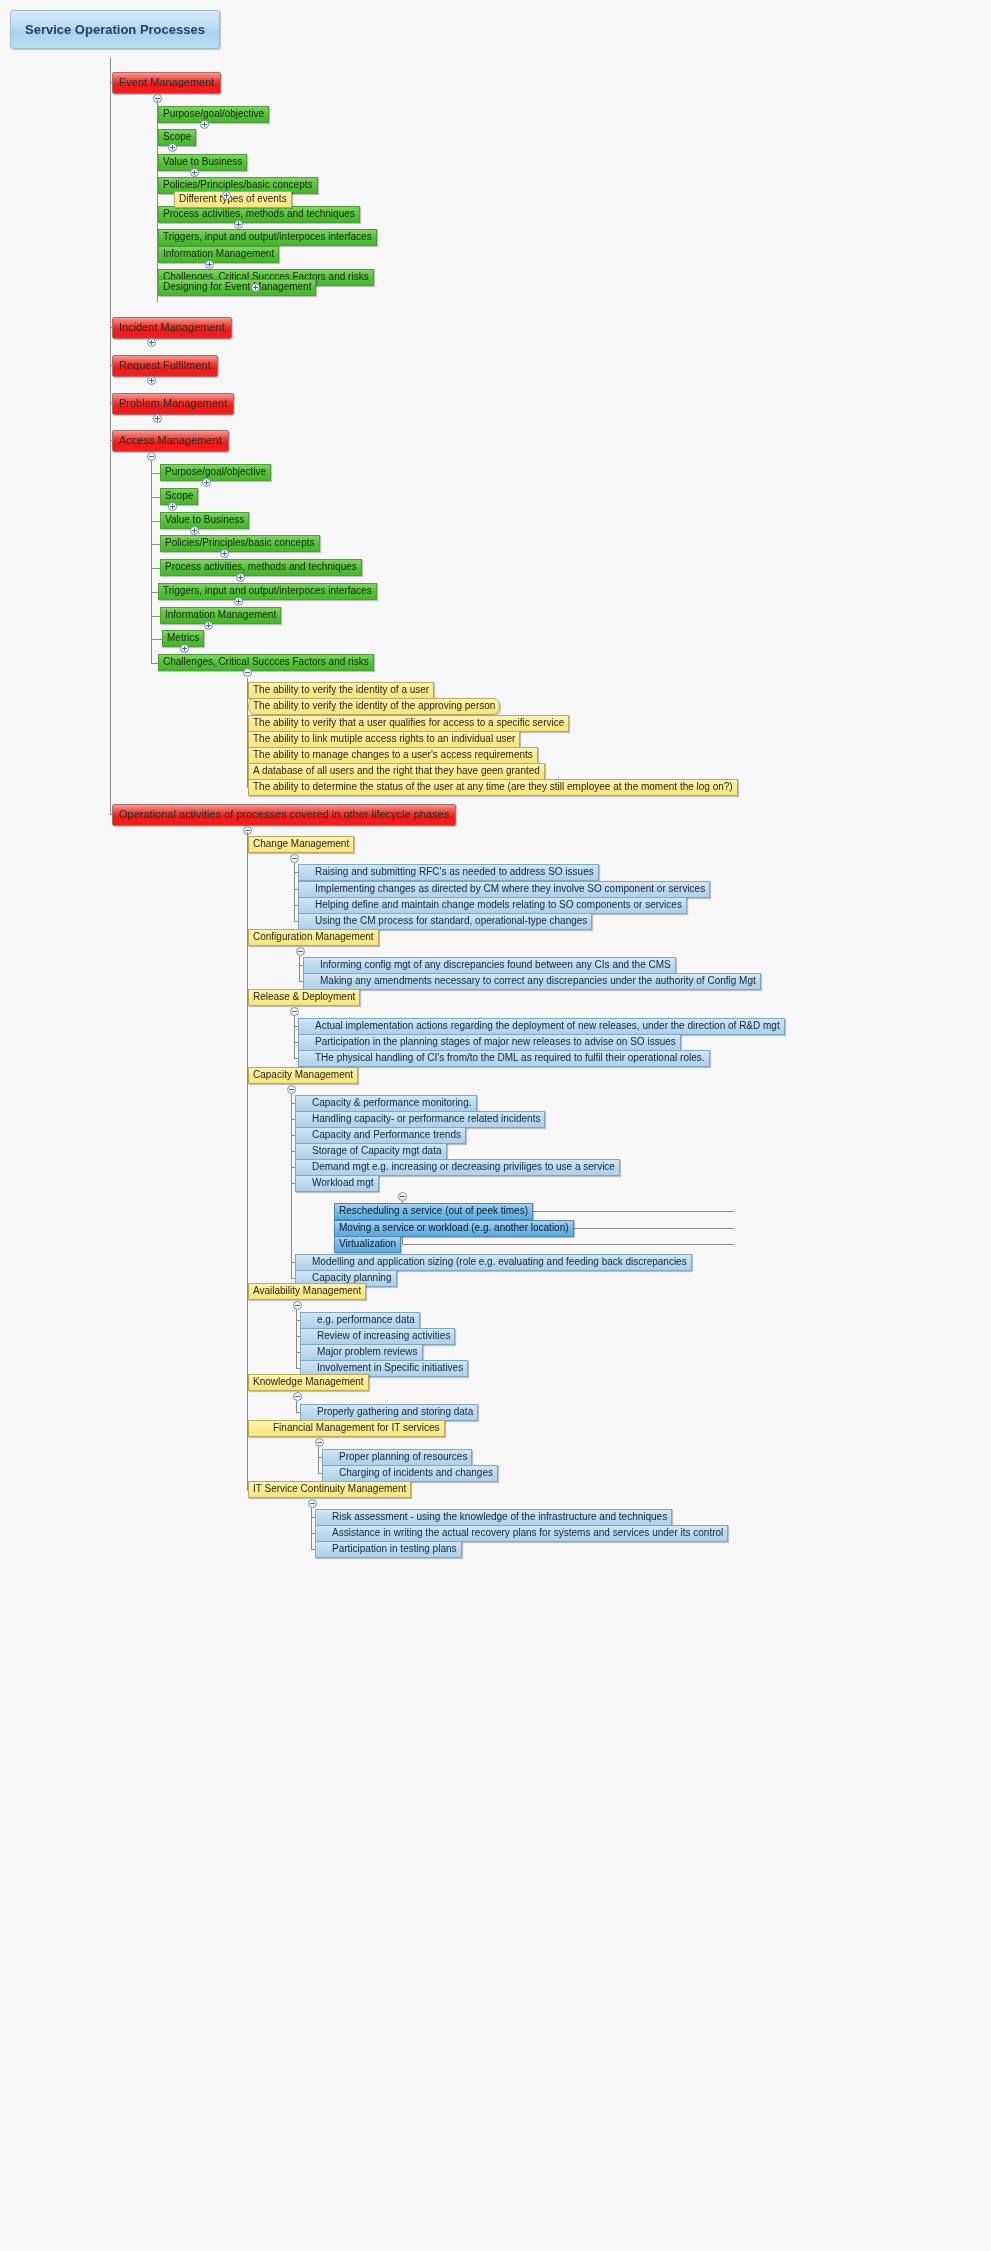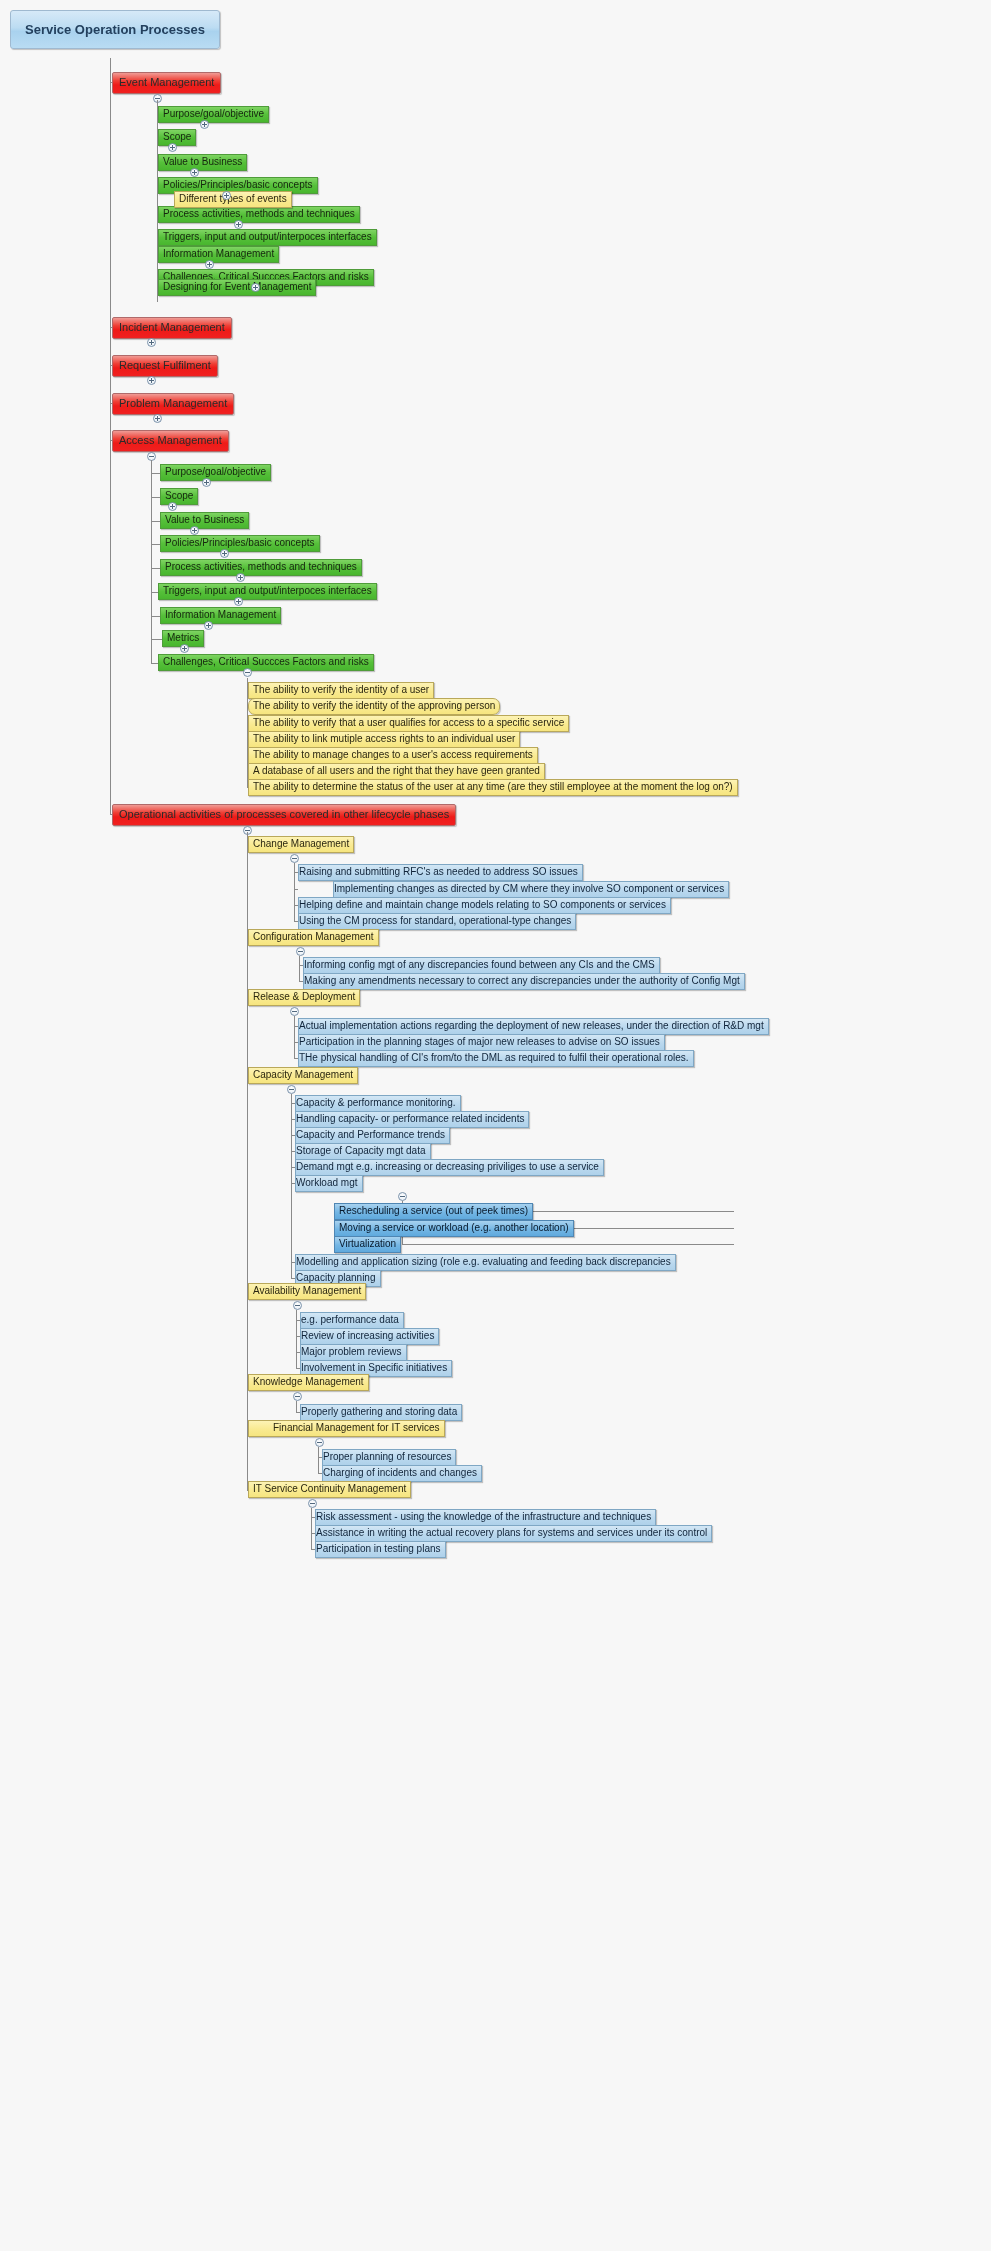--- a/index.html
+++ b/index.html
@@ -80,21 +80,21 @@
     color: #2b2710;
     padding: 2px 4px 3px 4px;
   }
 
   
   .n-blue {
     font-size: 10px;
     border: 1px solid #7fa7c4;
     background: linear-gradient(to bottom, #d3e7f5 0%, #bad8ee 55%, #aed1ea 100%);
     color: #10243a;
-    padding: 2px 4px 3px 0;
+    padding: 2px 4px 3px 16px;
   }
 
   
   .n-blue2 {
     font-size: 10px;
     border: 1px solid #4f86b3;
     background: linear-gradient(to bottom, #a8d2ef 0%, #74b6e4 55%, #5fa9dd 100%);
     color: #07192c;
     padding: 2px 4px 3px 4px;
   }
@@ -283,21 +283,21 @@
     <div class="vline" style="left: 247px; top: 832px; height: 658px;"></div>
     <div class="hline" style="left: 247px; top: 845px; width: 2px;"></div>
     <div class="node n-yellow" style="left: 248px; top: 836px;">Change Management</div>
     <div class="handle" style="left: 290px; top: 854px;">
       <i class="h"></i>
     </div>
     <div class="vline" style="left: 294px; top: 863px; height: 58px;"></div>
     <div class="hline" style="left: 294px; top: 872px; width: 4px;"></div>
     <div class="node n-blue" style="left: 298px; top: 864px;">Raising and submitting RFC's as needed to address SO issues</div>
     <div class="hline" style="left: 294px; top: 889px; width: 4px;"></div>
-    <div class="node n-blue" style="left: 298px; top: 881px; margin-left: 35px;">Implementing changes as directed by CM where they involve SO component or services</div>
+    <div class="node n-blue" style="left: 298px; top: 881px;">Implementing changes as directed by CM where they involve SO component or services</div>
     <div class="hline" style="left: 294px; top: 905px; width: 4px;"></div>
     <div class="node n-blue" style="left: 298px; top: 897px;">Helping define and maintain change models relating to SO components or services</div>
     <div class="hline" style="left: 294px; top: 921px; width: 4px;"></div>
     <div class="node n-blue" style="left: 298px; top: 913px;">Using the CM process for standard, operational-type changes</div>
     <div class="hline" style="left: 247px; top: 938px; width: 2px;"></div>
     <div class="node n-yellow" style="left: 248px; top: 929px;">Configuration Management</div>
     <div class="handle" style="left: 296px; top: 947px;">
       <i class="h"></i>
     </div>
     <div class="vline" style="left: 299px; top: 956px; height: 25px;"></div>

